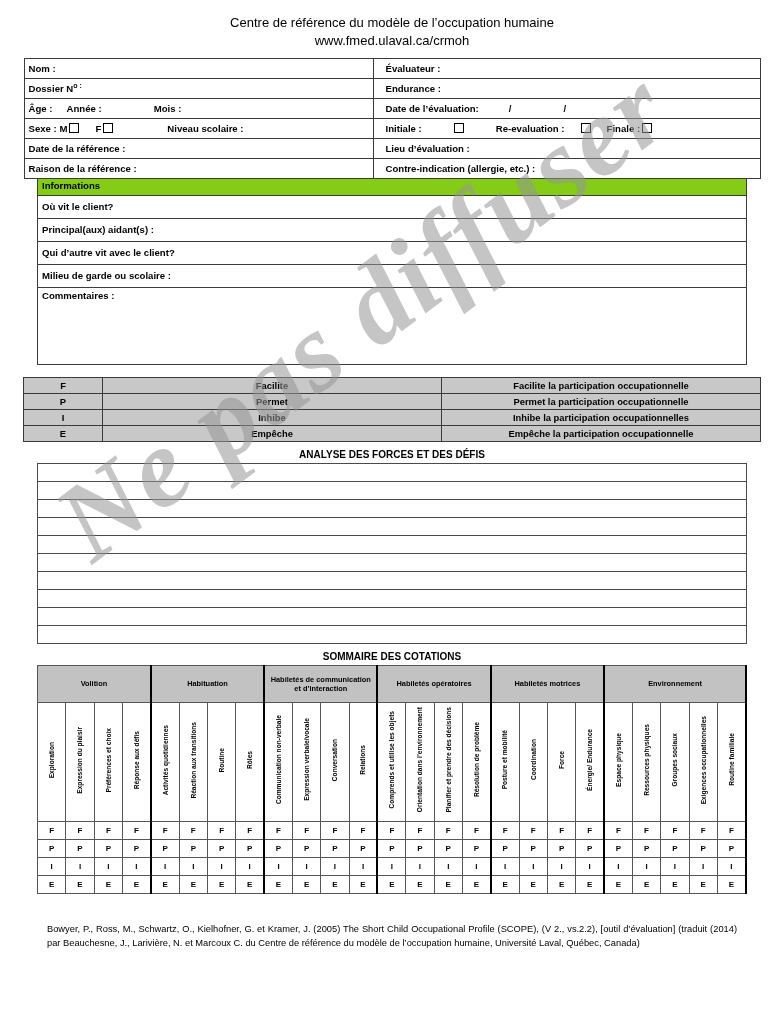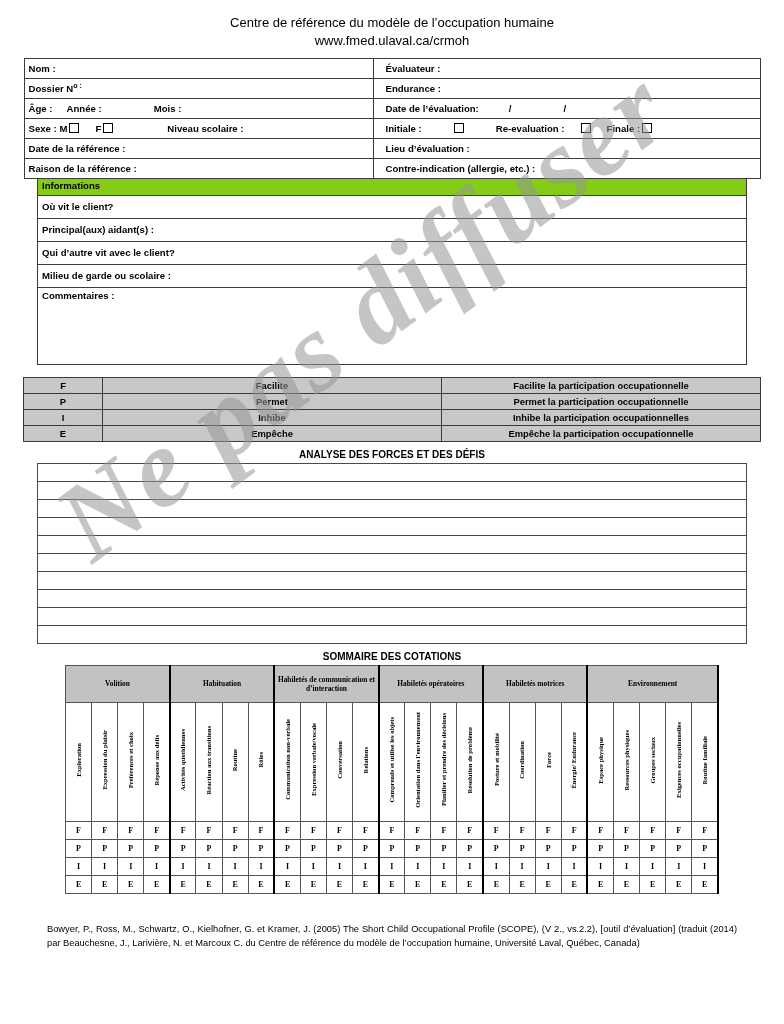--- a/index.html
+++ b/index.html
@@ -163,23 +163,22 @@
     width: 710px;
   }
   .analyse td {
     border: 1px solid #4a4a4a;
     height: 15px;
     background: transparent;
   }
 
   
   .cotations {
-    width: 654px;
+    width: 710px;
     margin-top: 2px;
-    font-family: Liberation Serif, serif;
   }
   .cotations td, .cotations th {
     border: 1px solid #555;
     background: #ffffff;
     padding: 0;
   }
   .cotations th.grp {
     background: #c2c2c2;
     font-size: 7.4px;
     font-weight: bold;

